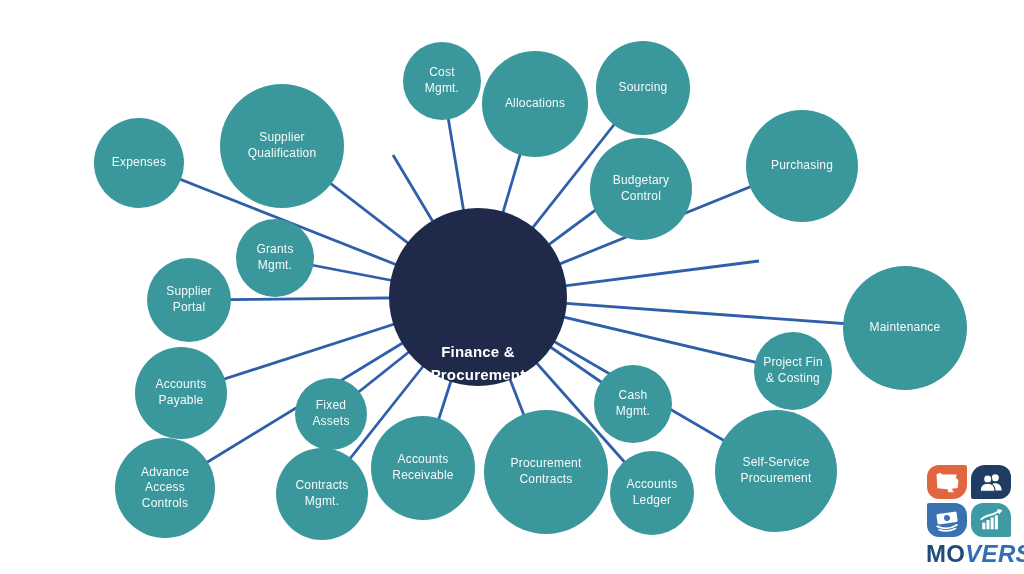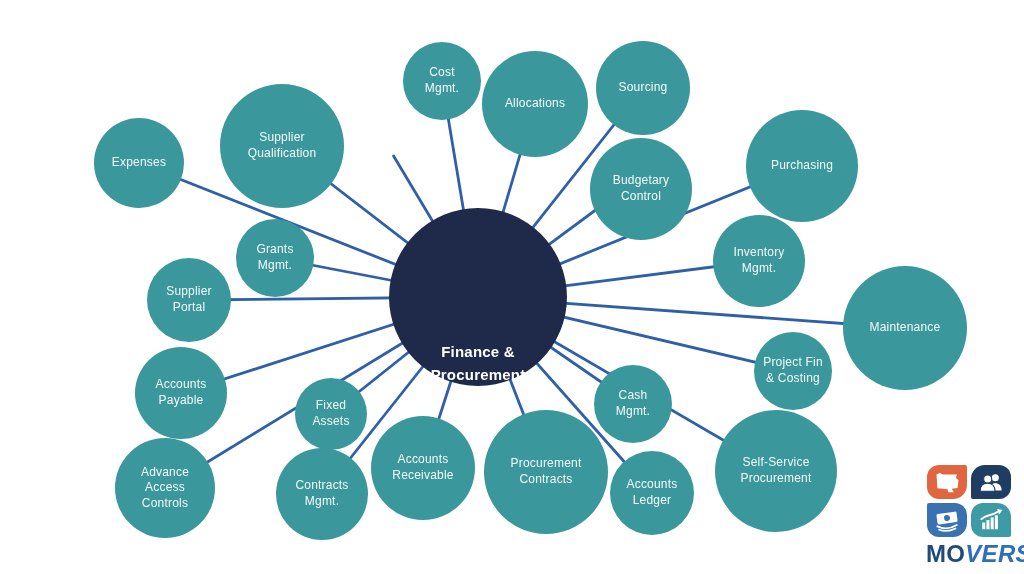--- a/index.html
+++ b/index.html
@@ -93,23 +93,20 @@
       </div>
       <div class="node" style="left: 596px; top: 41px; height: 94px; width: 94px;">
         <div class="node-label">Sourcing</div>
       </div>
       <div class="node" style="left: 590px; top: 138px; height: 102px; width: 102px;">
         <div class="node-label">Budgetary Control</div>
       </div>
       <div class="node" style="left: 746px; top: 110px; height: 112px; width: 112px;">
         <div class="node-label">Purchasing</div>
       </div>
-      <div class="node" style="left: 713px; top: 215px; height: 92px; width: 92px;">
-        <div class="node-label">Inventory Mgmt.</div>
-      </div>
       <div class="node" style="left: 843px; top: 266px; height: 124px; width: 124px;">
         <div class="node-label">Maintenance</div>
       </div>
       <div class="node" style="left: 754px; top: 332px; height: 78px; width: 78px;">
         <div class="node-label">Project Fin &amp; Costing</div>
       </div>
       <div class="node" style="left: 715px; top: 410px; height: 122px; width: 122px;">
         <div class="node-label">Self-Service Procurement</div>
       </div>
       <div class="node" style="left: 610px; top: 451px; height: 84px; width: 84px;">

